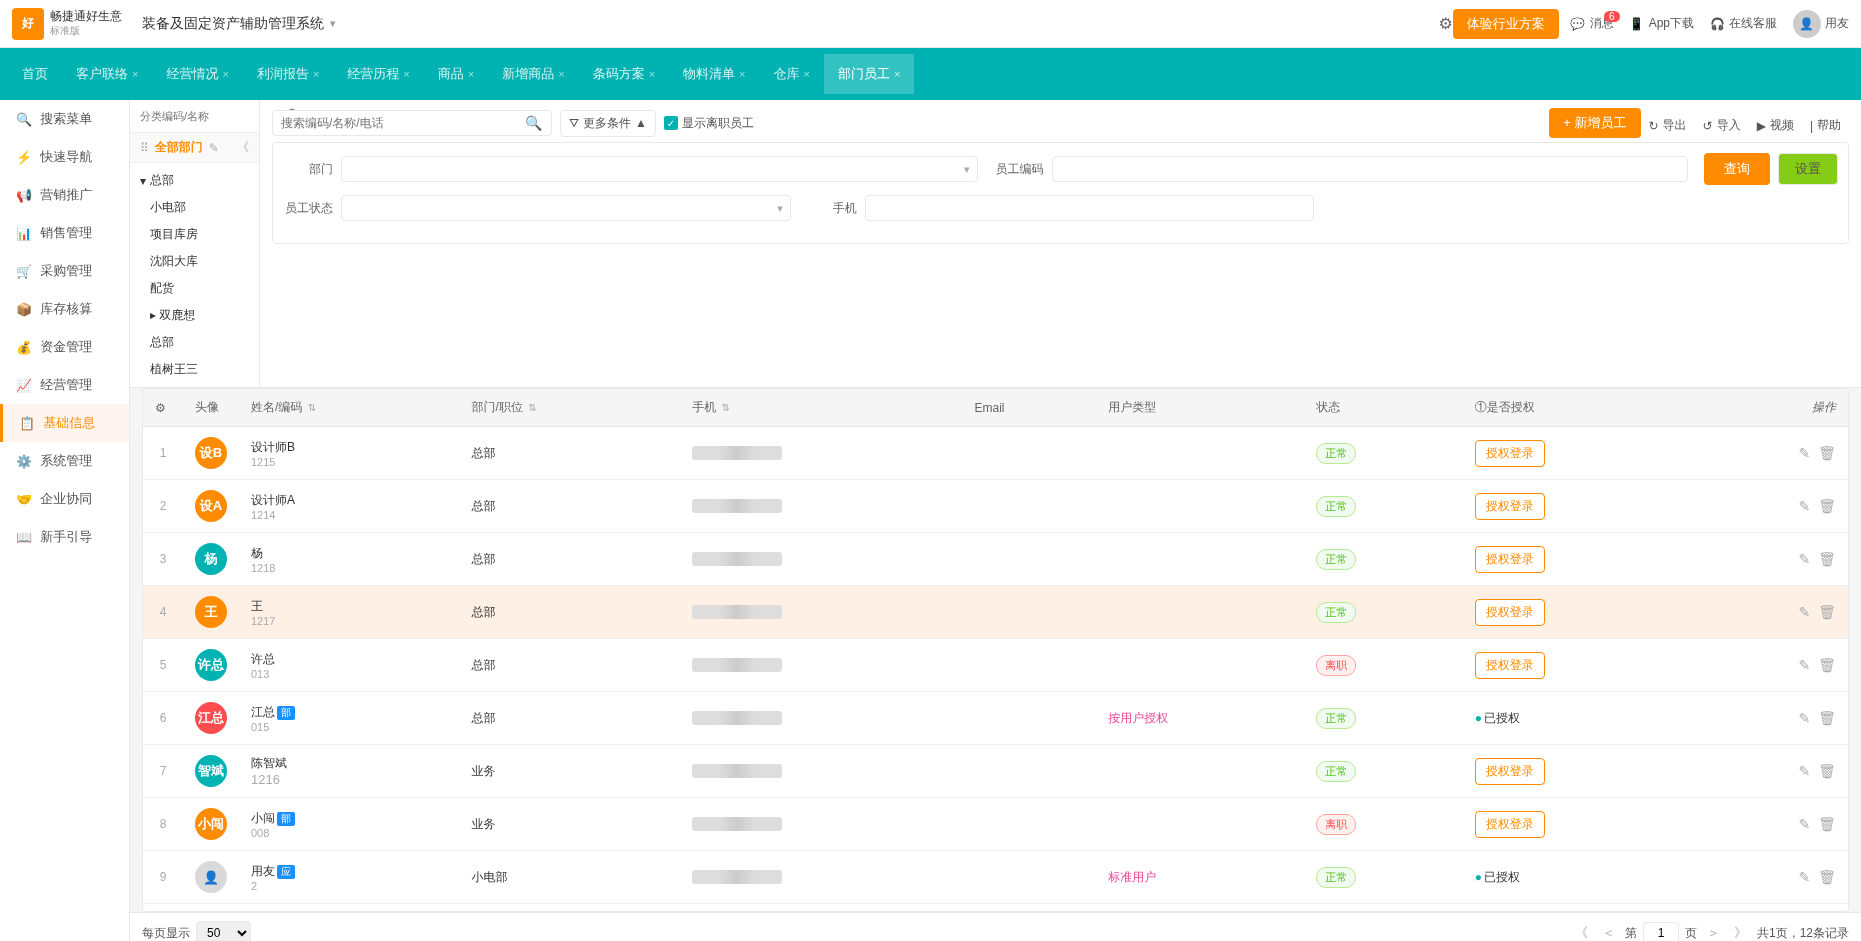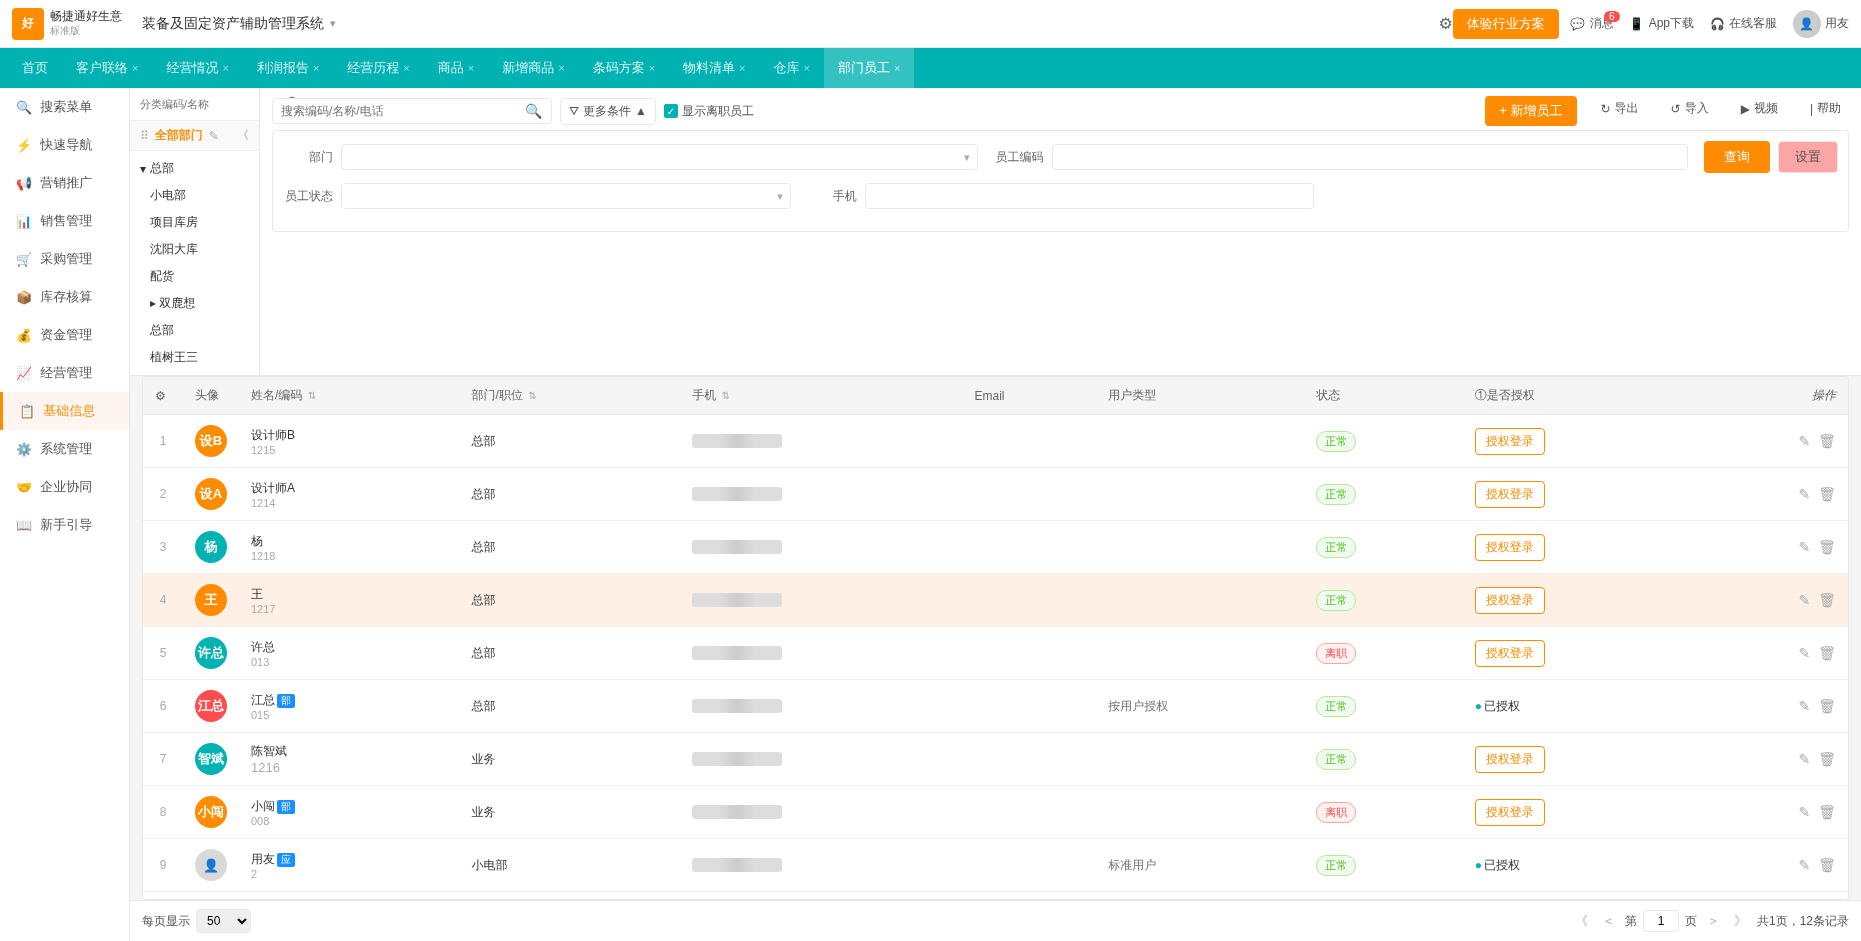--- a/index.html
+++ b/index.html
@@ -15,21 +15,21 @@
     .dropdown-arrow { color: #999; font-size: 11px; }
     .top-actions { display: flex; align-items: center; gap: 12px; margin-left: auto; }
     .trial-btn { background: #ff8c00; color: #fff; border: none; border-radius: 4px; padding: 6px 14px; font-size: 13px; cursor: pointer; }
     .top-icon-group { display: flex; align-items: center; gap: 16px; }
     .top-icon-item { display: flex; align-items: center; gap: 4px; color: #555; font-size: 12px; cursor: pointer; position: relative; }
     .top-icon-item .badge { position: absolute; top: -4px; right: -6px; background: #ff4d4f; color: #fff; border-radius: 8px; font-size: 10px; padding: 0 4px; min-width: 16px; text-align: center; }
     .user-avatar { width: 28px; height: 28px; background: #ccc; border-radius: 50%; display: flex; align-items: center; justify-content: center; color: #fff; font-size: 12px; }
     .gear-icon { color: #666; font-size: 16px; cursor: pointer; }
 
     
-    .nav-tabs { background: #00b2b2; display: flex; align-items: center; height: 40px; padding: 0 8px; overflow: hidden; }
+    .nav-tabs { background: #00b2b2; display: flex; align-items: center; height: 52px; padding: 0 8px; overflow: hidden; }
     .nav-tab { padding: 0 14px; height: 40px; display: flex; align-items: center; color: rgba(255,255,255,0.85); font-size: 13px; cursor: pointer; white-space: nowrap; position: relative; }
     .nav-tab.active { background: rgba(255,255,255,0.2); color: #fff; font-weight: 500; }
     .nav-tab .close-x { margin-left: 4px; opacity: 0.7; font-size: 11px; }
 
     
     .main-layout { display: flex; height: calc(100vh - 88px); }
 
     
     .sidebar { width: 130px; background: #fff; border-right: 1px solid #e8e8e8; display: flex; flex-direction: column; overflow-y: auto; flex-shrink: 0; }
     .sidebar-item { display: flex; align-items: center; gap: 8px; padding: 10px 16px; cursor: pointer; color: #555; font-size: 13px; }
@@ -64,21 +64,21 @@
     .filter-row { display: flex; align-items: center; gap: 16px; margin-bottom: 10px; }
     .filter-row:last-child { margin-bottom: 12px; }
     .filter-field { display: flex; align-items: center; gap: 8px; flex: 1; }
     .filter-label { font-size: 12px; color: #666; white-space: nowrap; min-width: 50px; text-align: right; }
     .filter-input { flex: 1; border: 1px solid #e8e8e8; border-radius: 4px; padding: 5px 8px; font-size: 12px; outline: none; }
     .filter-select-wrapper { flex: 1; position: relative; }
     .filter-select { width: 100%; border: 1px solid #e8e8e8; border-radius: 4px; padding: 5px 24px 5px 8px; font-size: 12px; outline: none; appearance: none; background: #fff; }
     .filter-select-arrow { position: absolute; right: 8px; top: 50%; transform: translateY(-50%); color: #aaa; font-size: 11px; pointer-events: none; }
     .filter-actions { display: flex; gap: 8px; }
     .query-btn { background: #ff8c00; color: #fff; border: none; border-radius: 4px; padding: 6px 20px; font-size: 13px; cursor: pointer; }
-    .set-btn { background: #fca5a5; color: #555; border: 1px solid #e8e8e8; border-radius: 4px; padding: 6px 16px; font-size: 13px; cursor: pointer; }
+    .set-btn { background: #84cc16; color: #555; border: 1px solid #e8e8e8; border-radius: 4px; padding: 6px 16px; font-size: 13px; cursor: pointer; }
 
     
     .table-container { flex: 1; overflow: auto; background: #fff; margin: 0 12px; border: 1px solid #e8e8e8; border-radius: 4px; }
     .data-table { width: 100%; border-collapse: collapse; }
     .data-table th { background: #f5f5f5; padding: 10px 12px; text-align: left; font-size: 12px; color: #666; font-weight: 500; border-bottom: 1px solid #e8e8e8; white-space: nowrap; }
     .data-table td { padding: 10px 12px; border-bottom: 1px solid #f0f0f0; font-size: 12px; color: #333; vertical-align: middle; }
     .data-table tr.highlighted { background: #fff0e6; }
     .sort-icon { color: #aaa; font-size: 10px; margin-left: 2px; }
 
     
@@ -94,21 +94,21 @@
     .status-resigned { background: #fff1f0; color: #ff4d4f; border: 1px solid #ffa39e; }
 
     
     .auth-btn { background: #fff; color: #ff8c00; border: 1px solid #ff8c00; border-radius: 4px; padding: 4px 10px; font-size: 12px; cursor: pointer; white-space: nowrap; }
 
     
     .authorized-dot { color: #00b2b2; margin-right: 2px; }
     .authorized-text { color: #333; font-size: 12px; }
 
     
-    .user-type-text { font-size: 12px; color: #737373; }
+    .user-type-text { font-size: 12px; color: #ec4899; }
 
     
     .dept-tag { display: inline-block; padding: 0 4px; border-radius: 2px; font-size: 10px; color: #fff; margin-left: 2px; }
     .tag-blue { background: #1890ff; }
 
     
     .op-icons { display: flex; gap: 8px; align-items: center; justify-content: flex-end; }
     .op-icon { color: #aaa; font-size: 14px; cursor: pointer; }
 
     
@@ -265,21 +265,21 @@
           </div>
           <div class="filter-btn">
             <span>⛛</span>
             <span>更多条件</span>
             <span>▲</span>
           </div>
           <div class="show-departed">
             <div class="checkbox-checked">✓</div>
             <span>显示离职员工</span>
           </div>
-          <div style="margin-left:auto; display:flex; gap:16px; align-items:flex-start;">
+          <div style="margin-left:auto; display:flex; gap:0; align-items:flex-end;">
             <button class="add-employee-btn">+ 新增员工</button>
             <div class="icon-btn">
               <span>↻</span>
               <span>导出</span>
             </div>
             <div class="icon-btn">
               <span>↺</span>
               <span>导入</span>
             </div>
             <div class="icon-btn">

